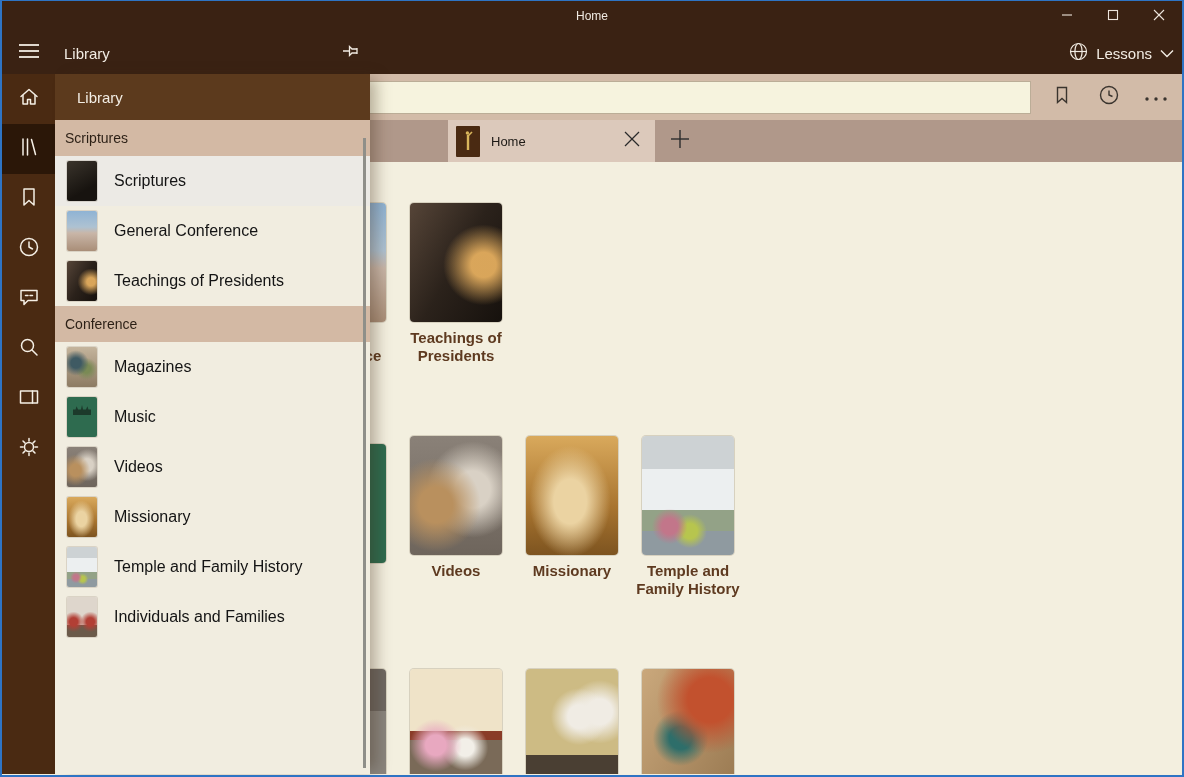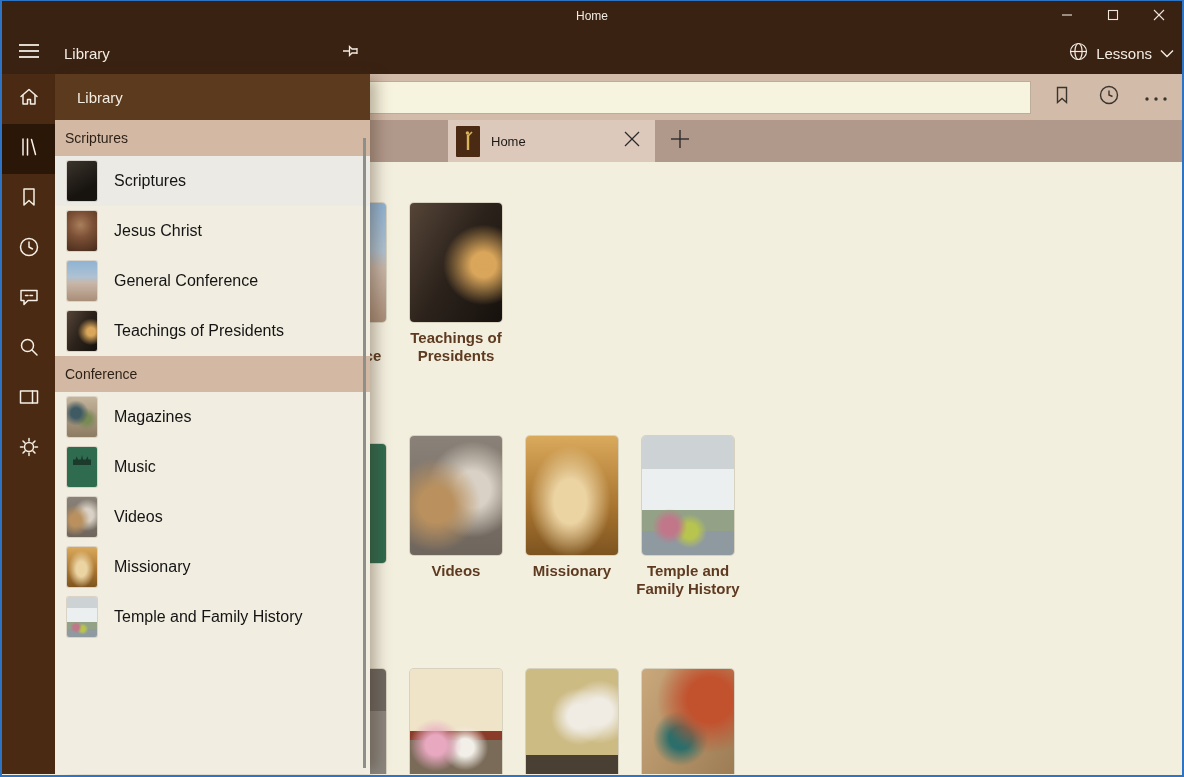--- a/index.html
+++ b/index.html
@@ -383,24 +383,20 @@
 
   <div class="flyout">
     <div class="flyout-header">Library</div>
 
     <div class="section-header">Scriptures</div>
     <div class="flyout-item selected">
       <div class="thumb-sm t-scriptures"></div>
       <span>Scriptures</span>
     </div>
     <div class="flyout-item">
-      <div class="thumb-sm t-jesus"></div>
-      <span>Jesus Christ</span>
-    </div>
-    <div class="flyout-item">
       <div class="thumb-sm t-conference"></div>
       <span>General Conference</span>
     </div>
     <div class="flyout-item">
       <div class="thumb-sm t-teachings"></div>
       <span>Teachings of Presidents</span>
     </div>
 
     <div class="section-header">Conference</div>
     <div class="flyout-item">
@@ -417,17 +413,21 @@
     </div>
     <div class="flyout-item">
       <div class="thumb-sm t-missionary"></div>
       <span>Missionary</span>
     </div>
     <div class="flyout-item">
       <div class="thumb-sm t-temple"></div>
       <span>Temple and Family History</span>
     </div>
 
+    <div class="flyout-item">
+      <div class="thumb-sm t-individuals"></div>
+      <span>Individuals and Families</span>
+    </div>
 
     <div class="flyout-scroll"></div>
   </div>
 
 </div>
 
 </body></html>

